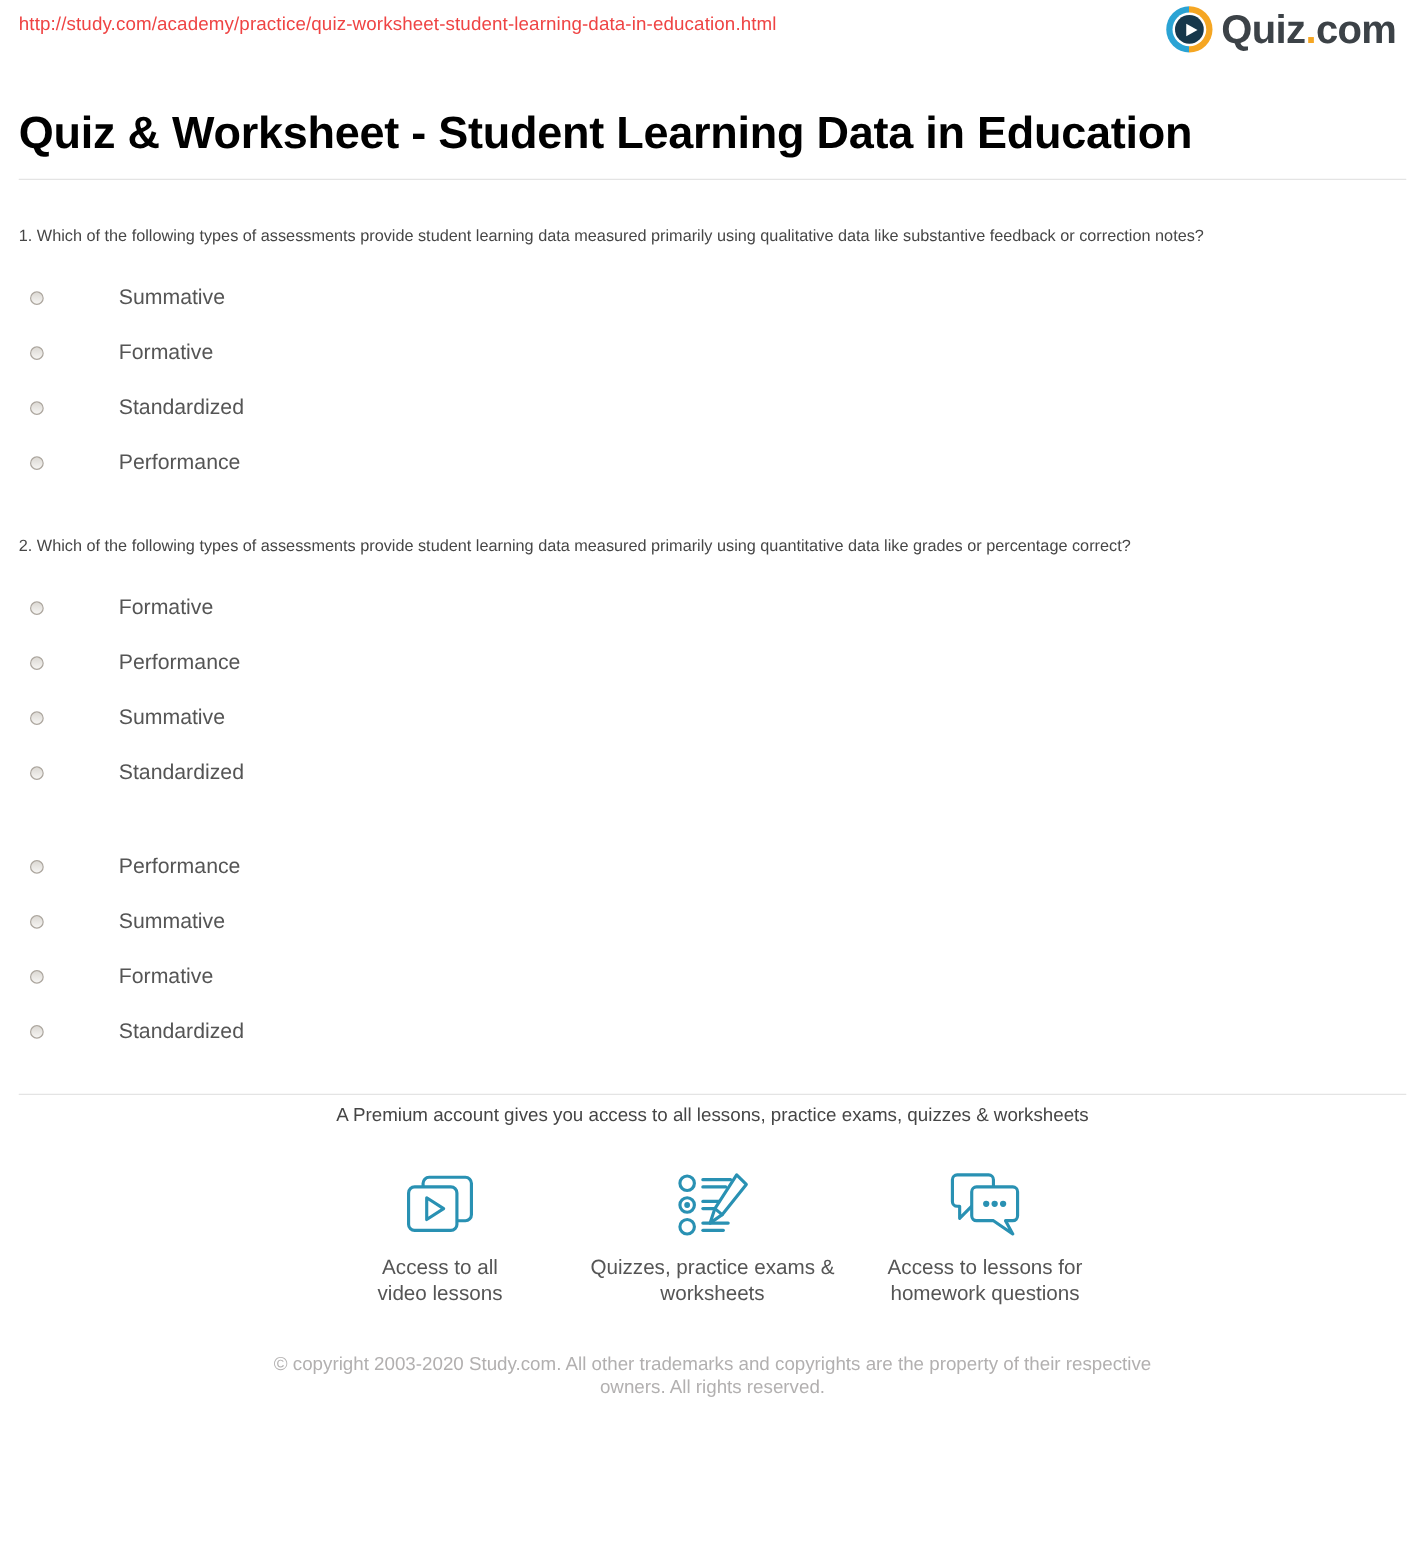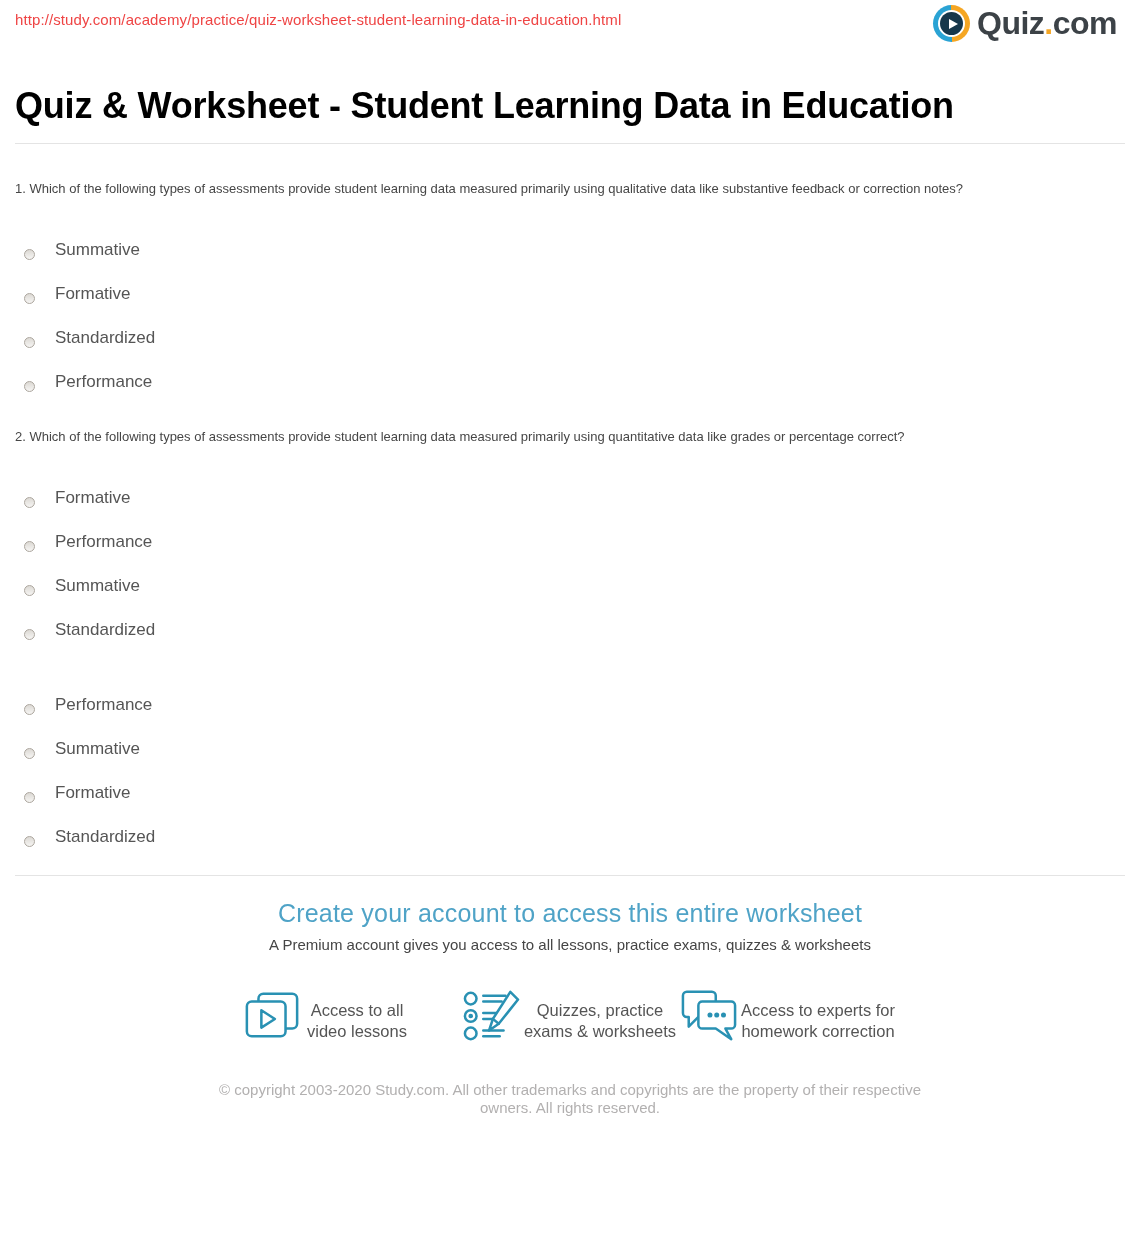--- a/index.html
+++ b/index.html
@@ -47,41 +47,41 @@
     letter-spacing: -0.2px;
   }
   hr.rule { border: none; border-top: 1px solid #e4e4e4; margin-top: 16px; }
 
   
   .question { margin-top: 31px; }
   .q-text {
     font-size: 13px; font-weight: 400; color: #464646;
     line-height: 28px; max-width: 1080px; margin-bottom: 13px;
   }
-  .option { display: flex; align-items: flex-end; height: 44px; cursor: pointer; }
+  .option { display: flex; align-items: center; height: 44px; cursor: pointer; gap: 40px; }
   .radio {
     width: 11px; height: 11px; border-radius: 50%;
     border: 1px solid #aca69e;
     background: linear-gradient(#dcd9d4, #f6f5f3);
     margin: 0 20px 0 9px;
     flex: 0 0 auto;
   }
   .option-label { font-size: 17px; color: #555; }
 
   
   hr.rule-bottom { border: none; border-top: 1px solid #e4e4e4; margin-top: 28px; }
   .cta { text-align: center; }
   .cta-heading {
     margin-top: 23px;
     font-size: 25px; font-weight: 400; color: #4fa3c7; letter-spacing: 0.2px;
   }
   .cta-sub { margin-top: 8px; font-size: 15px; color: #454545; }
 
   .features { display: flex; justify-content: center; margin-top: 33px; }
-  .feature { width: 218px; display: flex; flex-direction: row; align-items: center; }
+  .feature { width: 218px; display: flex; flex-direction: column; align-items: center; }
   .feature-icon { height: 58px; display: flex; align-items: flex-end; justify-content: center; }
   .feature-icon svg { display: block; }
   .feature-label {
     margin-top: 12px; font-size: 16.5px; color: #555;
     line-height: 21px; text-align: center;
   }
   .feature:nth-child(1) .feature-label { max-width: 112px; }
   .feature:nth-child(2) .feature-label { max-width: 200px; }
   .feature:nth-child(3) .feature-label { max-width: 170px; }
 
@@ -167,21 +167,20 @@
     </div>
     <div class="option">
       <span class="radio"></span>
       <span class="option-label">Standardized</span>
     </div>
   </div>
 
   <hr class="rule-bottom">
 
   <div class="cta">
-    <div class="cta-heading">Create your account to access this entire worksheet</div>
     <div class="cta-sub">A Premium account gives you access to all lessons, practice exams, quizzes &amp; worksheets</div>
 
     <div class="features">
 
       <div class="feature">
         <div class="feature-icon">
           <svg width="58" height="54" viewBox="0 0 60 54" fill="none" stroke="#2991B3" stroke-width="2.6" stroke-linejoin="round" stroke-linecap="round">
             <rect x="16" y="3" width="40" height="36" rx="5"></rect>
             <rect x="4" y="11" width="40" height="36" rx="5" fill="#ffffff"></rect>
             <path d="M19 20 L33 29 L19 38 Z"></path>
@@ -213,21 +212,21 @@
       <div class="feature">
         <div class="feature-icon">
           <svg width="60" height="56" viewBox="0 0 62 58" fill="none" stroke="#2991B3" stroke-width="2.6" stroke-linejoin="round" stroke-linecap="round">
             <path d="M8 4 H34 A4 4 0 0 1 38 8 V26 A4 4 0 0 1 34 30 H20 L10 40 V30 H8 A4 4 0 0 1 4 26 V8 A4 4 0 0 1 8 4 Z"></path>
             <path d="M24 14 H54 A4 4 0 0 1 58 18 V38 A4 4 0 0 1 54 42 H48 L54 53 L38 42 H24 A4 4 0 0 1 20 38 V18 A4 4 0 0 1 24 14 Z" fill="#ffffff"></path>
             <circle cx="32" cy="28" r="2.6" fill="#2991B3" stroke="none"></circle>
             <circle cx="39" cy="28" r="2.6" fill="#2991B3" stroke="none"></circle>
             <circle cx="46" cy="28" r="2.6" fill="#2991B3" stroke="none"></circle>
           </svg>
         </div>
-        <div class="feature-label">Access to experts for homework correction</div>
+        <div class="feature-label">Access to lessons for homework questions</div>
       </div>
 
     </div>
   </div>
 
   <div class="copyright">© copyright 2003-2020 Study.com. All other trademarks and copyrights are the property of their respective owners. All rights reserved.</div>
 
 </div>
 
 </body></html>

